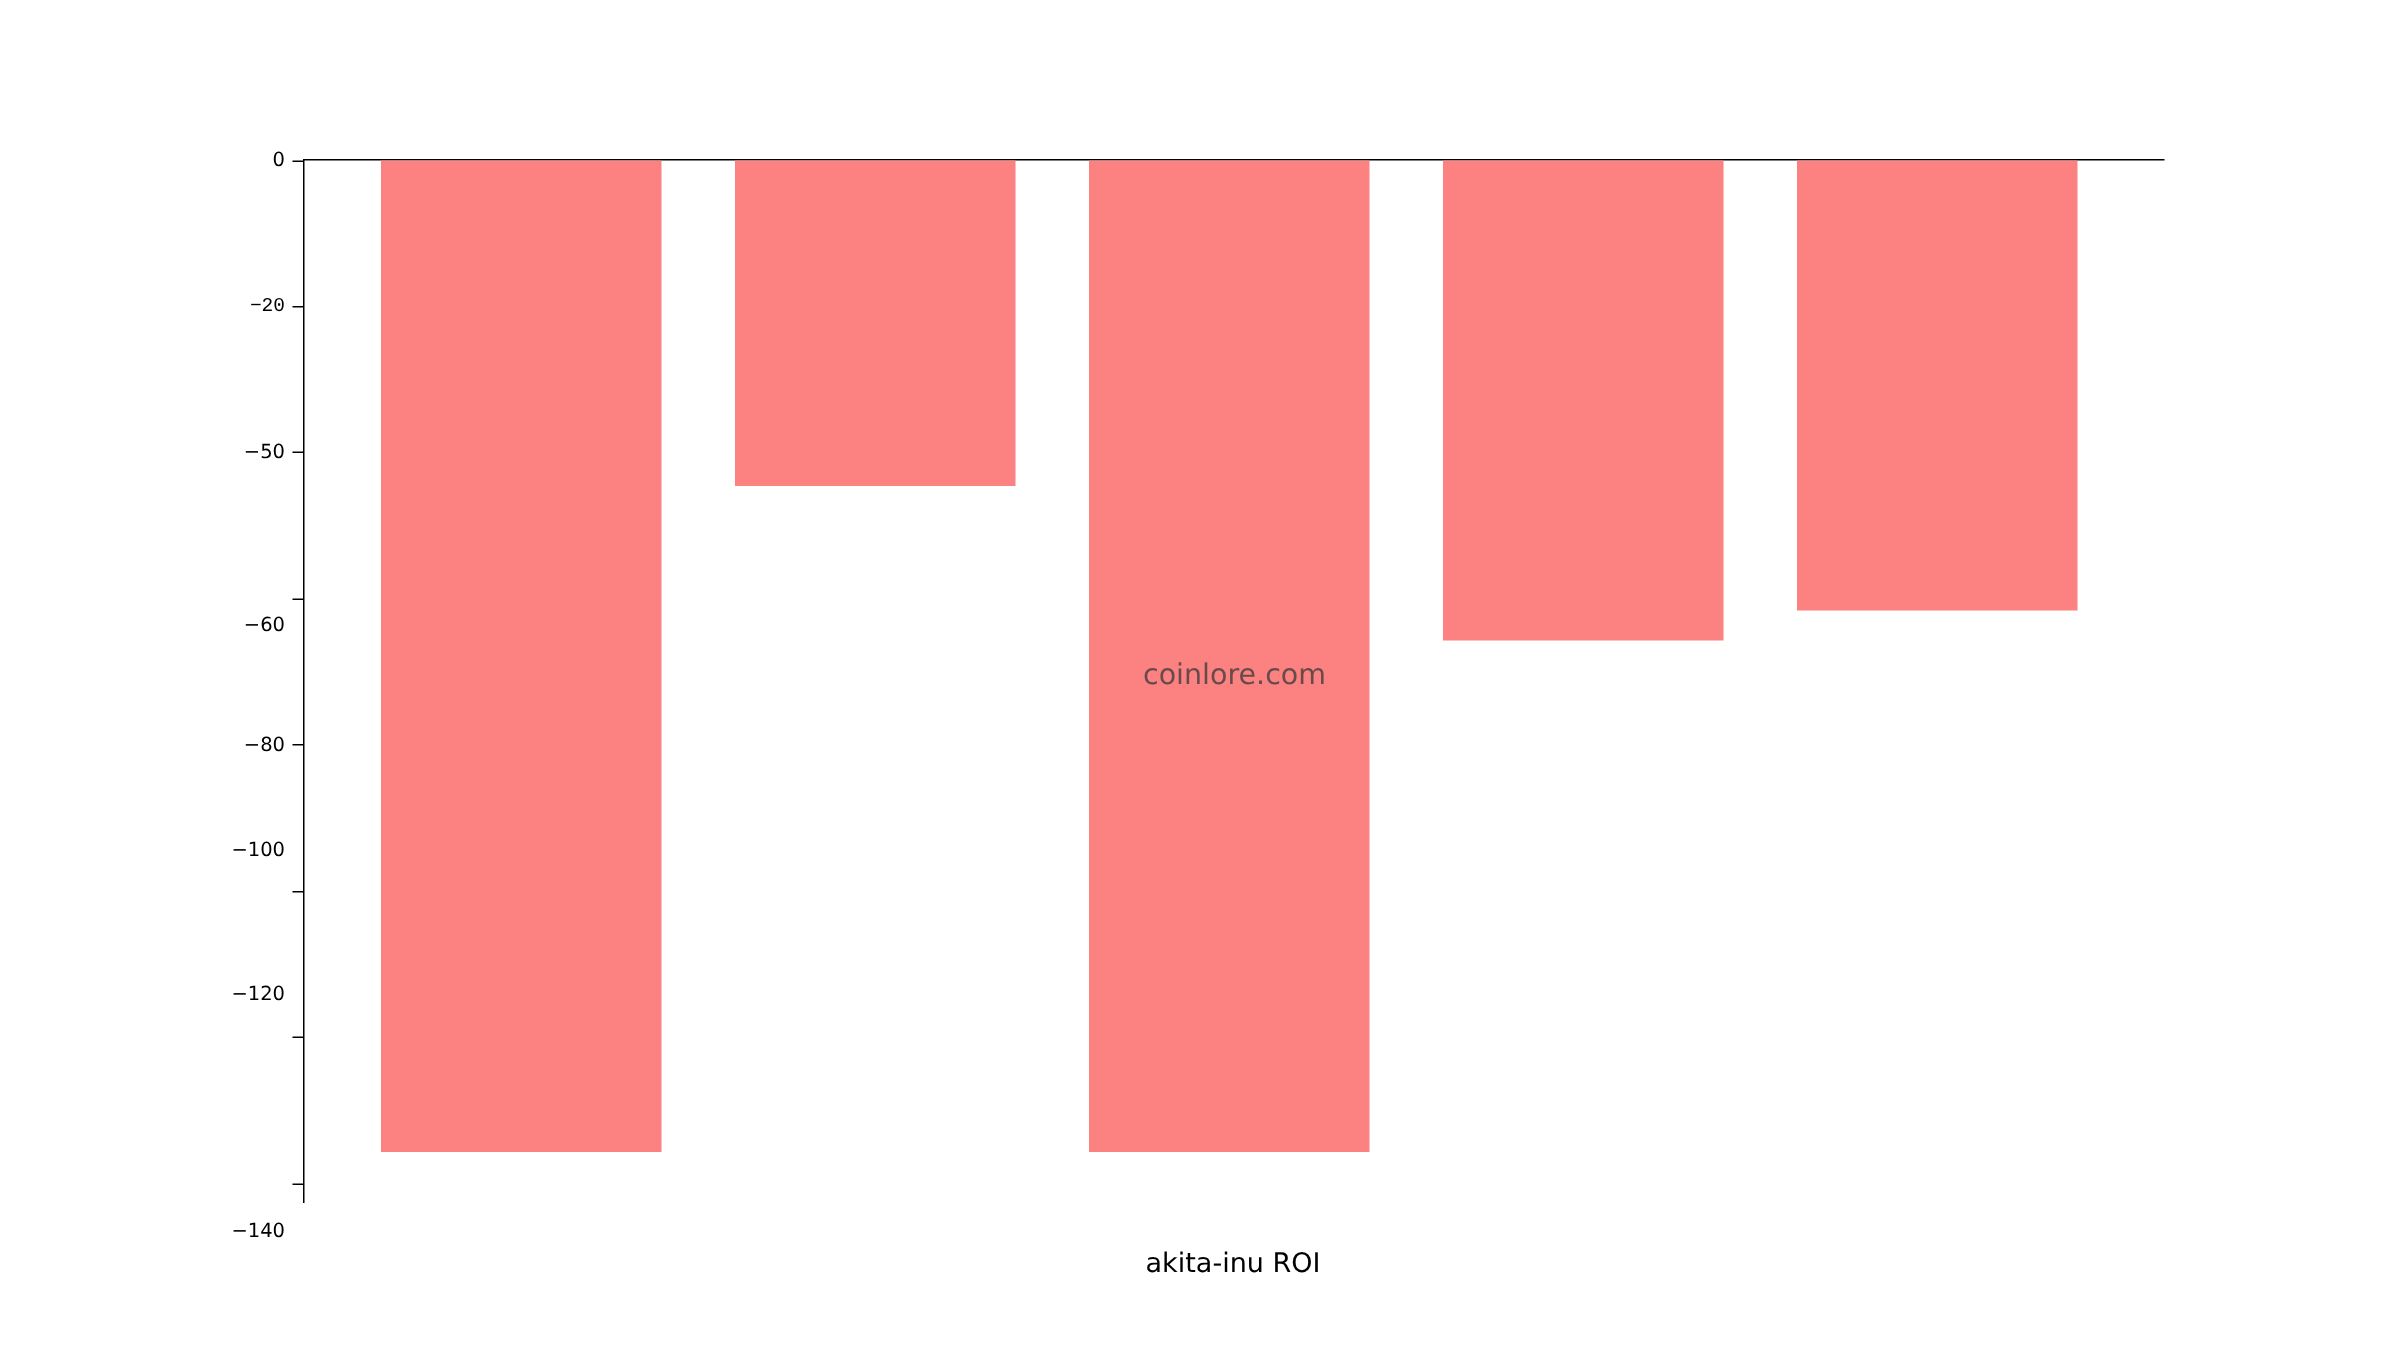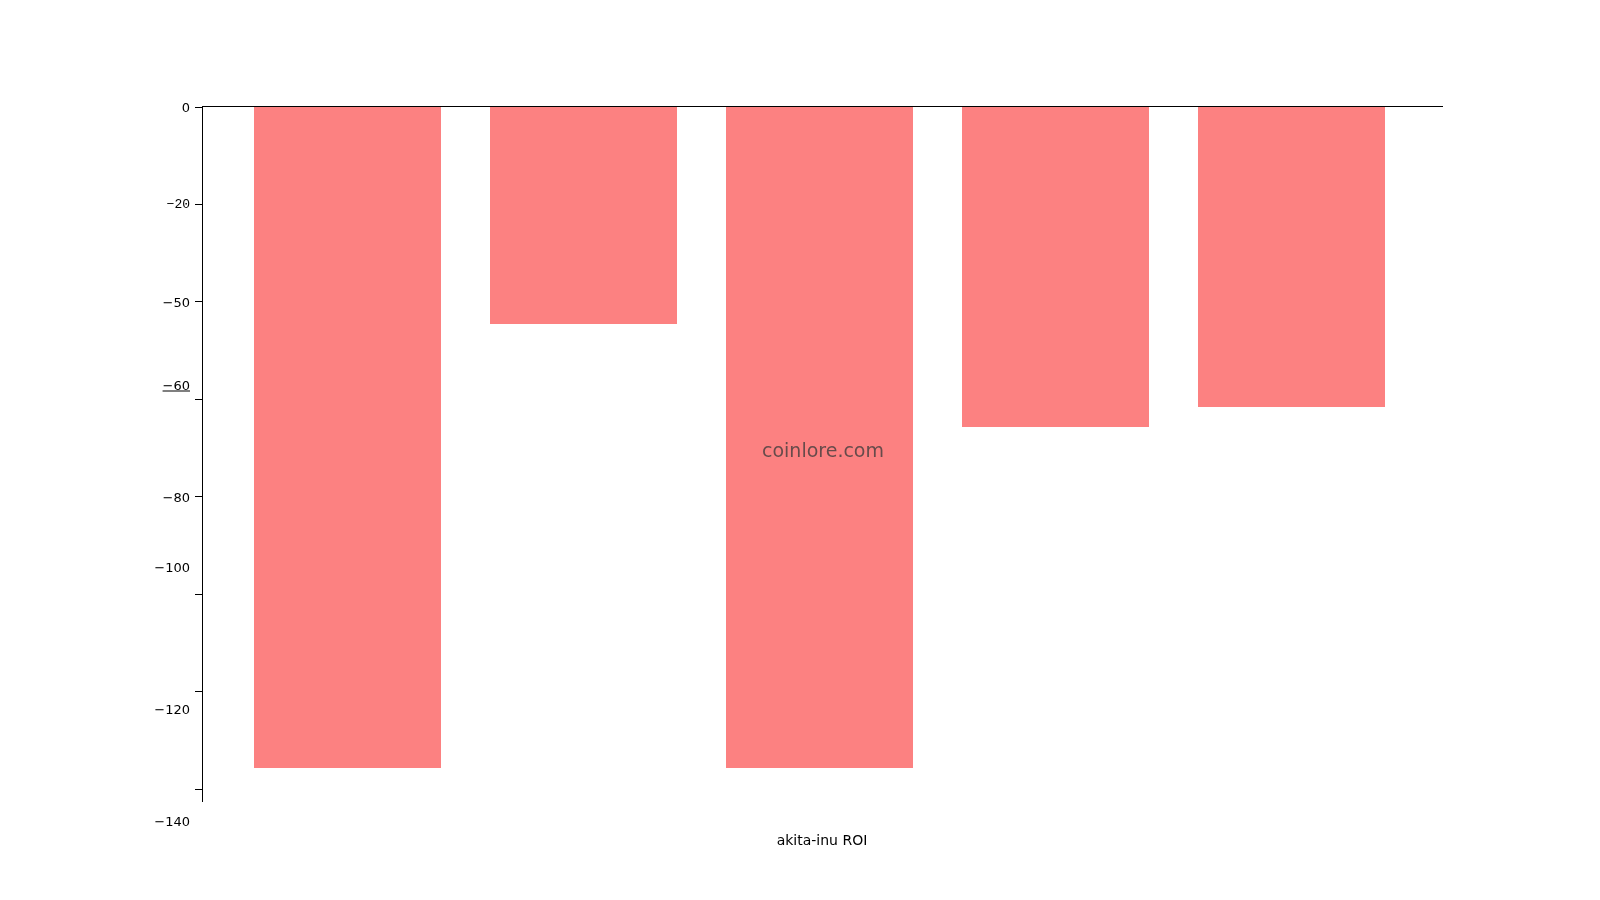--- a/index.html
+++ b/index.html
@@ -53,21 +53,21 @@
     font-size: 19px;
     color: rgba(60, 60, 60, 0.78);
     white-space: nowrap;
     z-index: 2;
   }
   .xlabel {
     position: absolute;
     left: 822px;
     top: 832px;
     transform: translateX(-50%);
-    font-size: 14px;
+    font-size: 18px;
     color: #000000;
     white-space: nowrap;
   }
 </style>
 </head>
 <body>
 
 <div class="canvas">
 
   <div class="plot">
@@ -78,26 +78,26 @@
       <div class="bar" style="left: 523px; width: 187px; height: 95.098%; background: rgb(252, 129, 129);"></div>
       <div class="bar" style="left: 759px; width: 187px; height: 46.0784%; background: rgb(252, 129, 129);"></div>
       <div class="bar" style="left: 995px; width: 187px; height: 43.2073%; background: rgb(252, 129, 129);"></div>
       <div class="tick-line" style="top: -0.5px; background: rgb(0, 0, 0);"></div>
       <div class="tick-label" style="top: 0px;">0</div>
       <div class="tick-line" style="top: 96.979px; background: rgb(0, 0, 0);"></div>
       <div class="tick-label" style="top: 97.479px; font-family: Liberation Mono, monospace;">−20</div>
       <div class="tick-line" style="top: 194.458px; background: rgb(0, 0, 0);"></div>
       <div class="tick-label" style="top: 194.958px;">−50</div>
       <div class="tick-line" style="top: 291.937px; background: rgb(0, 0, 0);"></div>
-      <div class="tick-label" style="top: 278px; text-decoration: underline;">−60</div>
+      <div class="tick-label" style="top: 310px;">−60</div>
       <div class="tick-line" style="top: 389.416px; background: rgb(0, 0, 0);"></div>
       <div class="tick-label" style="top: 389.916px;">−80</div>
       <div class="tick-line" style="top: 486.895px; background: rgb(0, 0, 0);"></div>
       <div class="tick-label" style="top: 460px;">−100</div>
       <div class="tick-line" style="top: 584.374px; background: rgb(0, 0, 0);"></div>
-      <div class="tick-label" style="top: 602px; text-align: center;">−120</div>
+      <div class="tick-label" style="top: 556px; text-align: center;">−120</div>
       <div class="tick-line" style="top: 681.853px; background: rgb(0, 0, 0);"></div>
       <div class="tick-label" style="top: 670px; margin-top: 44px;">−140</div>
     </div>
 
   <div class="xlabel">akita-inu ROI</div>
 
 </div>
 
 </body></html>

